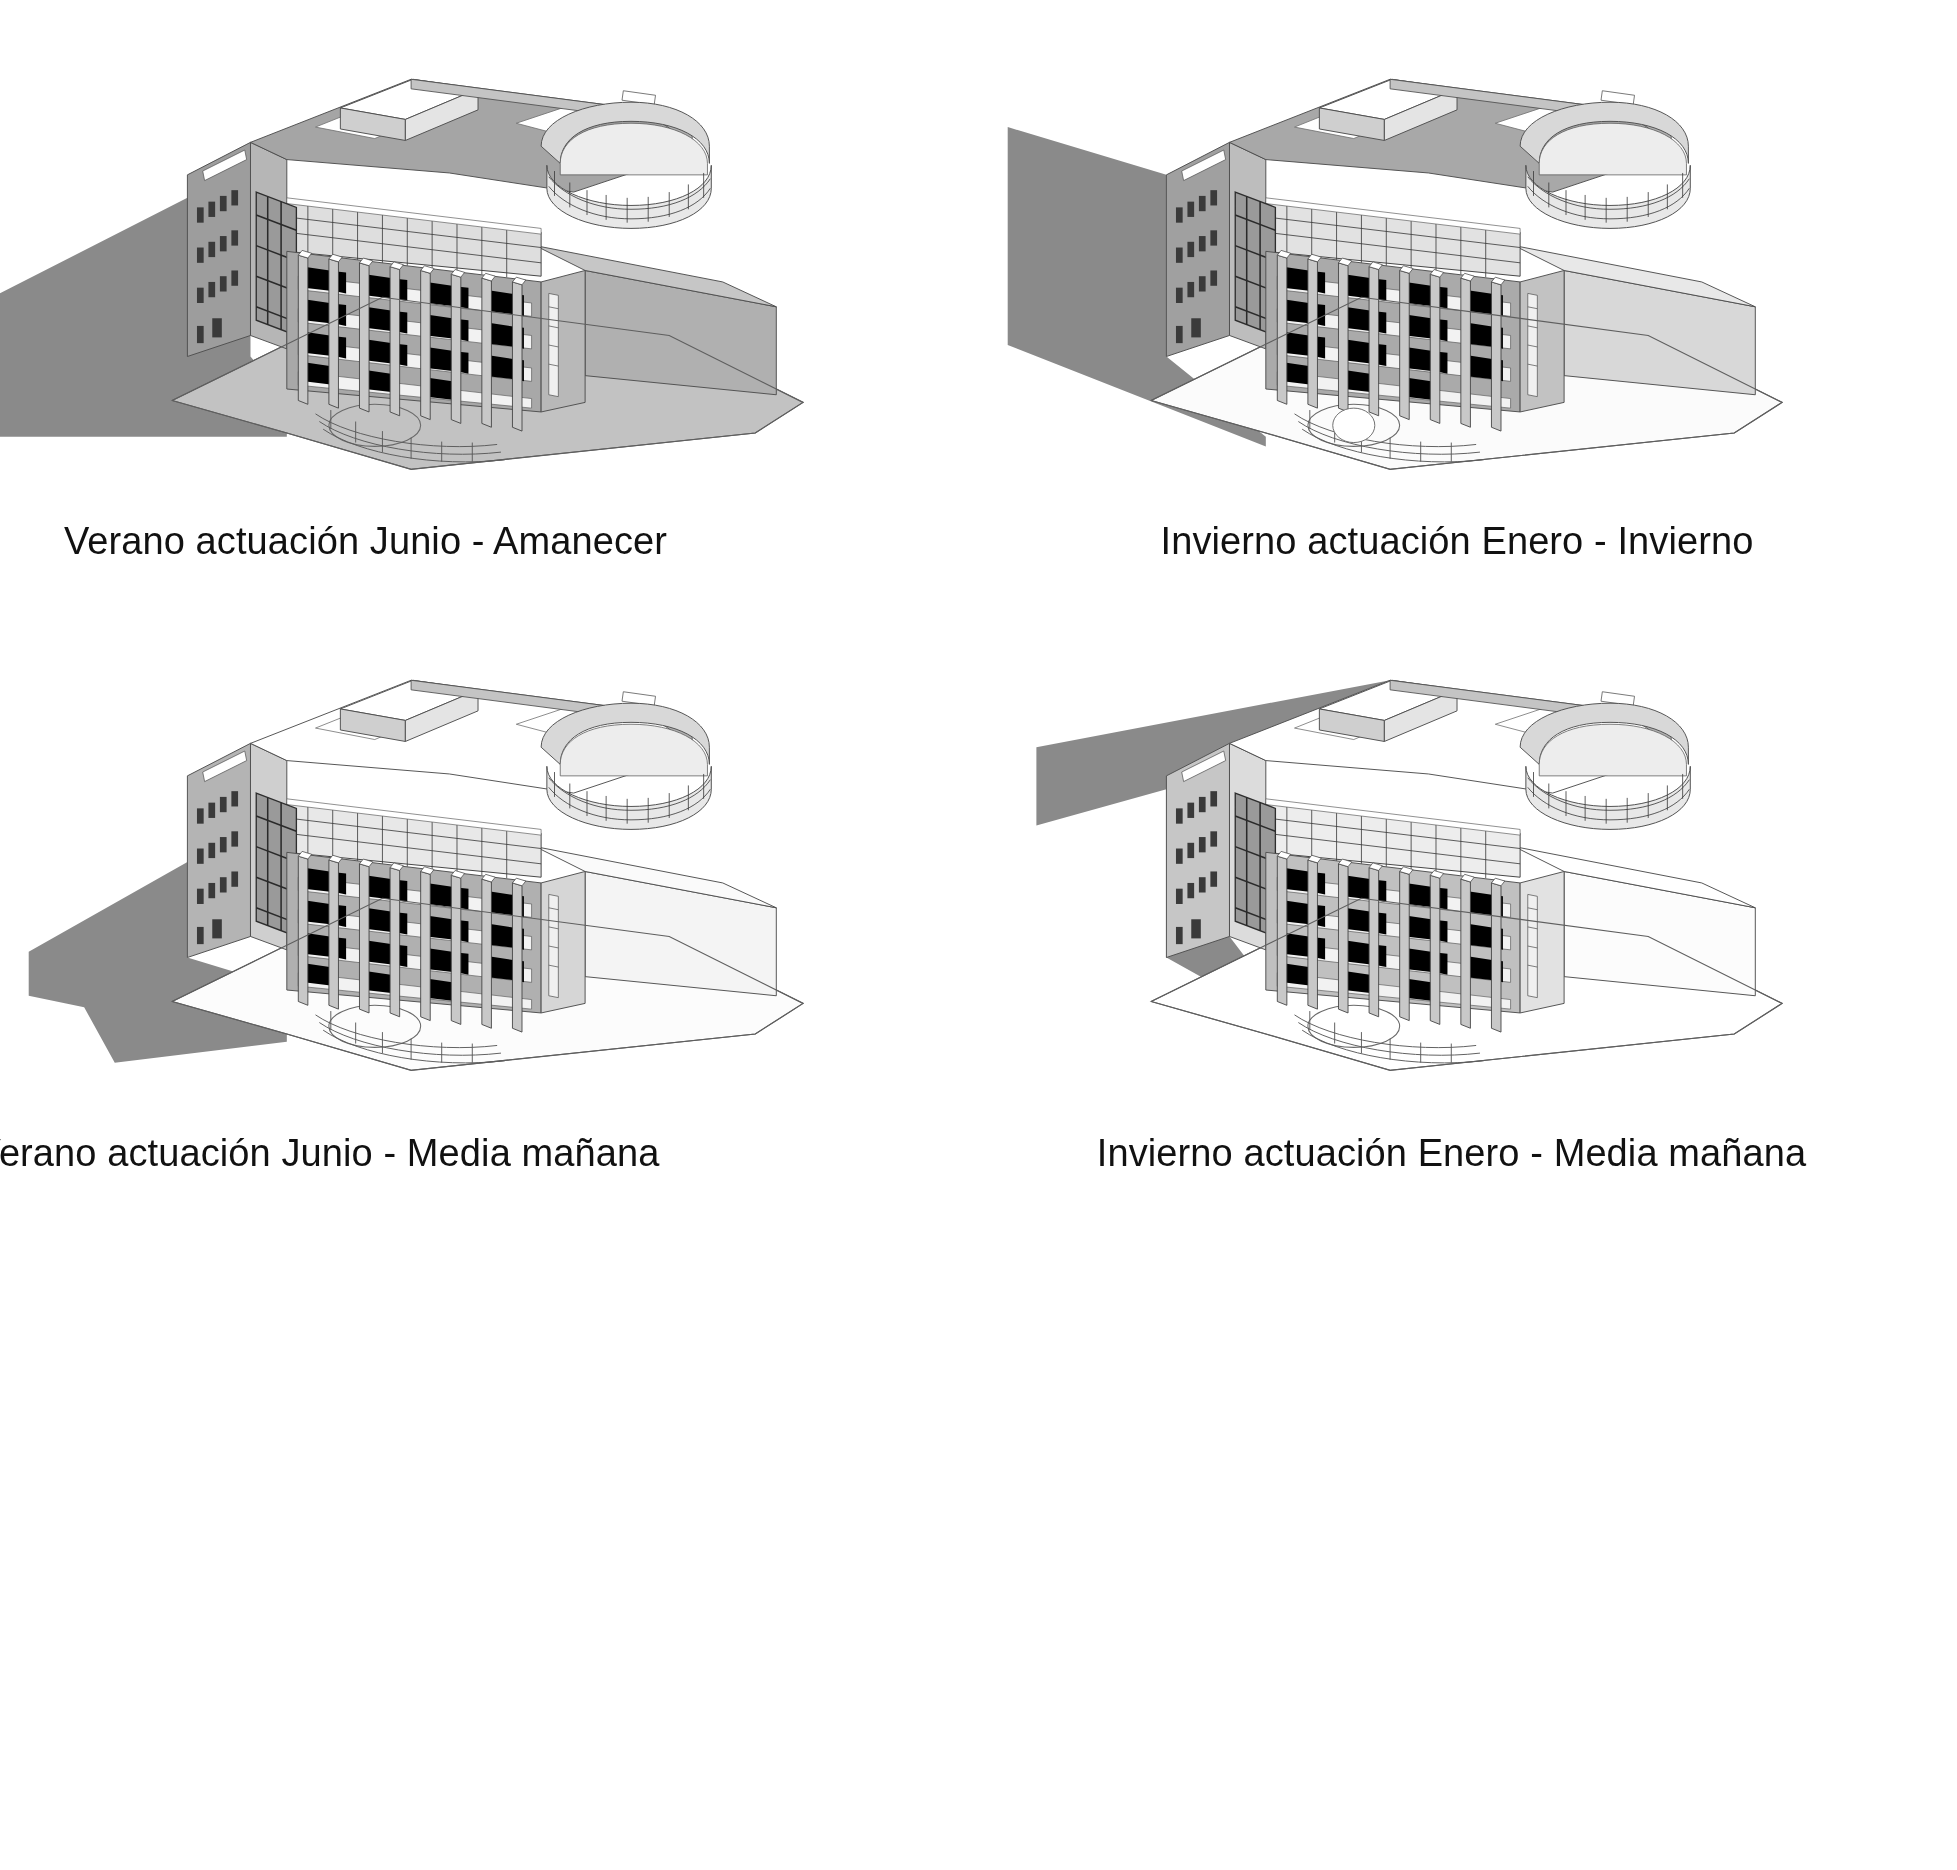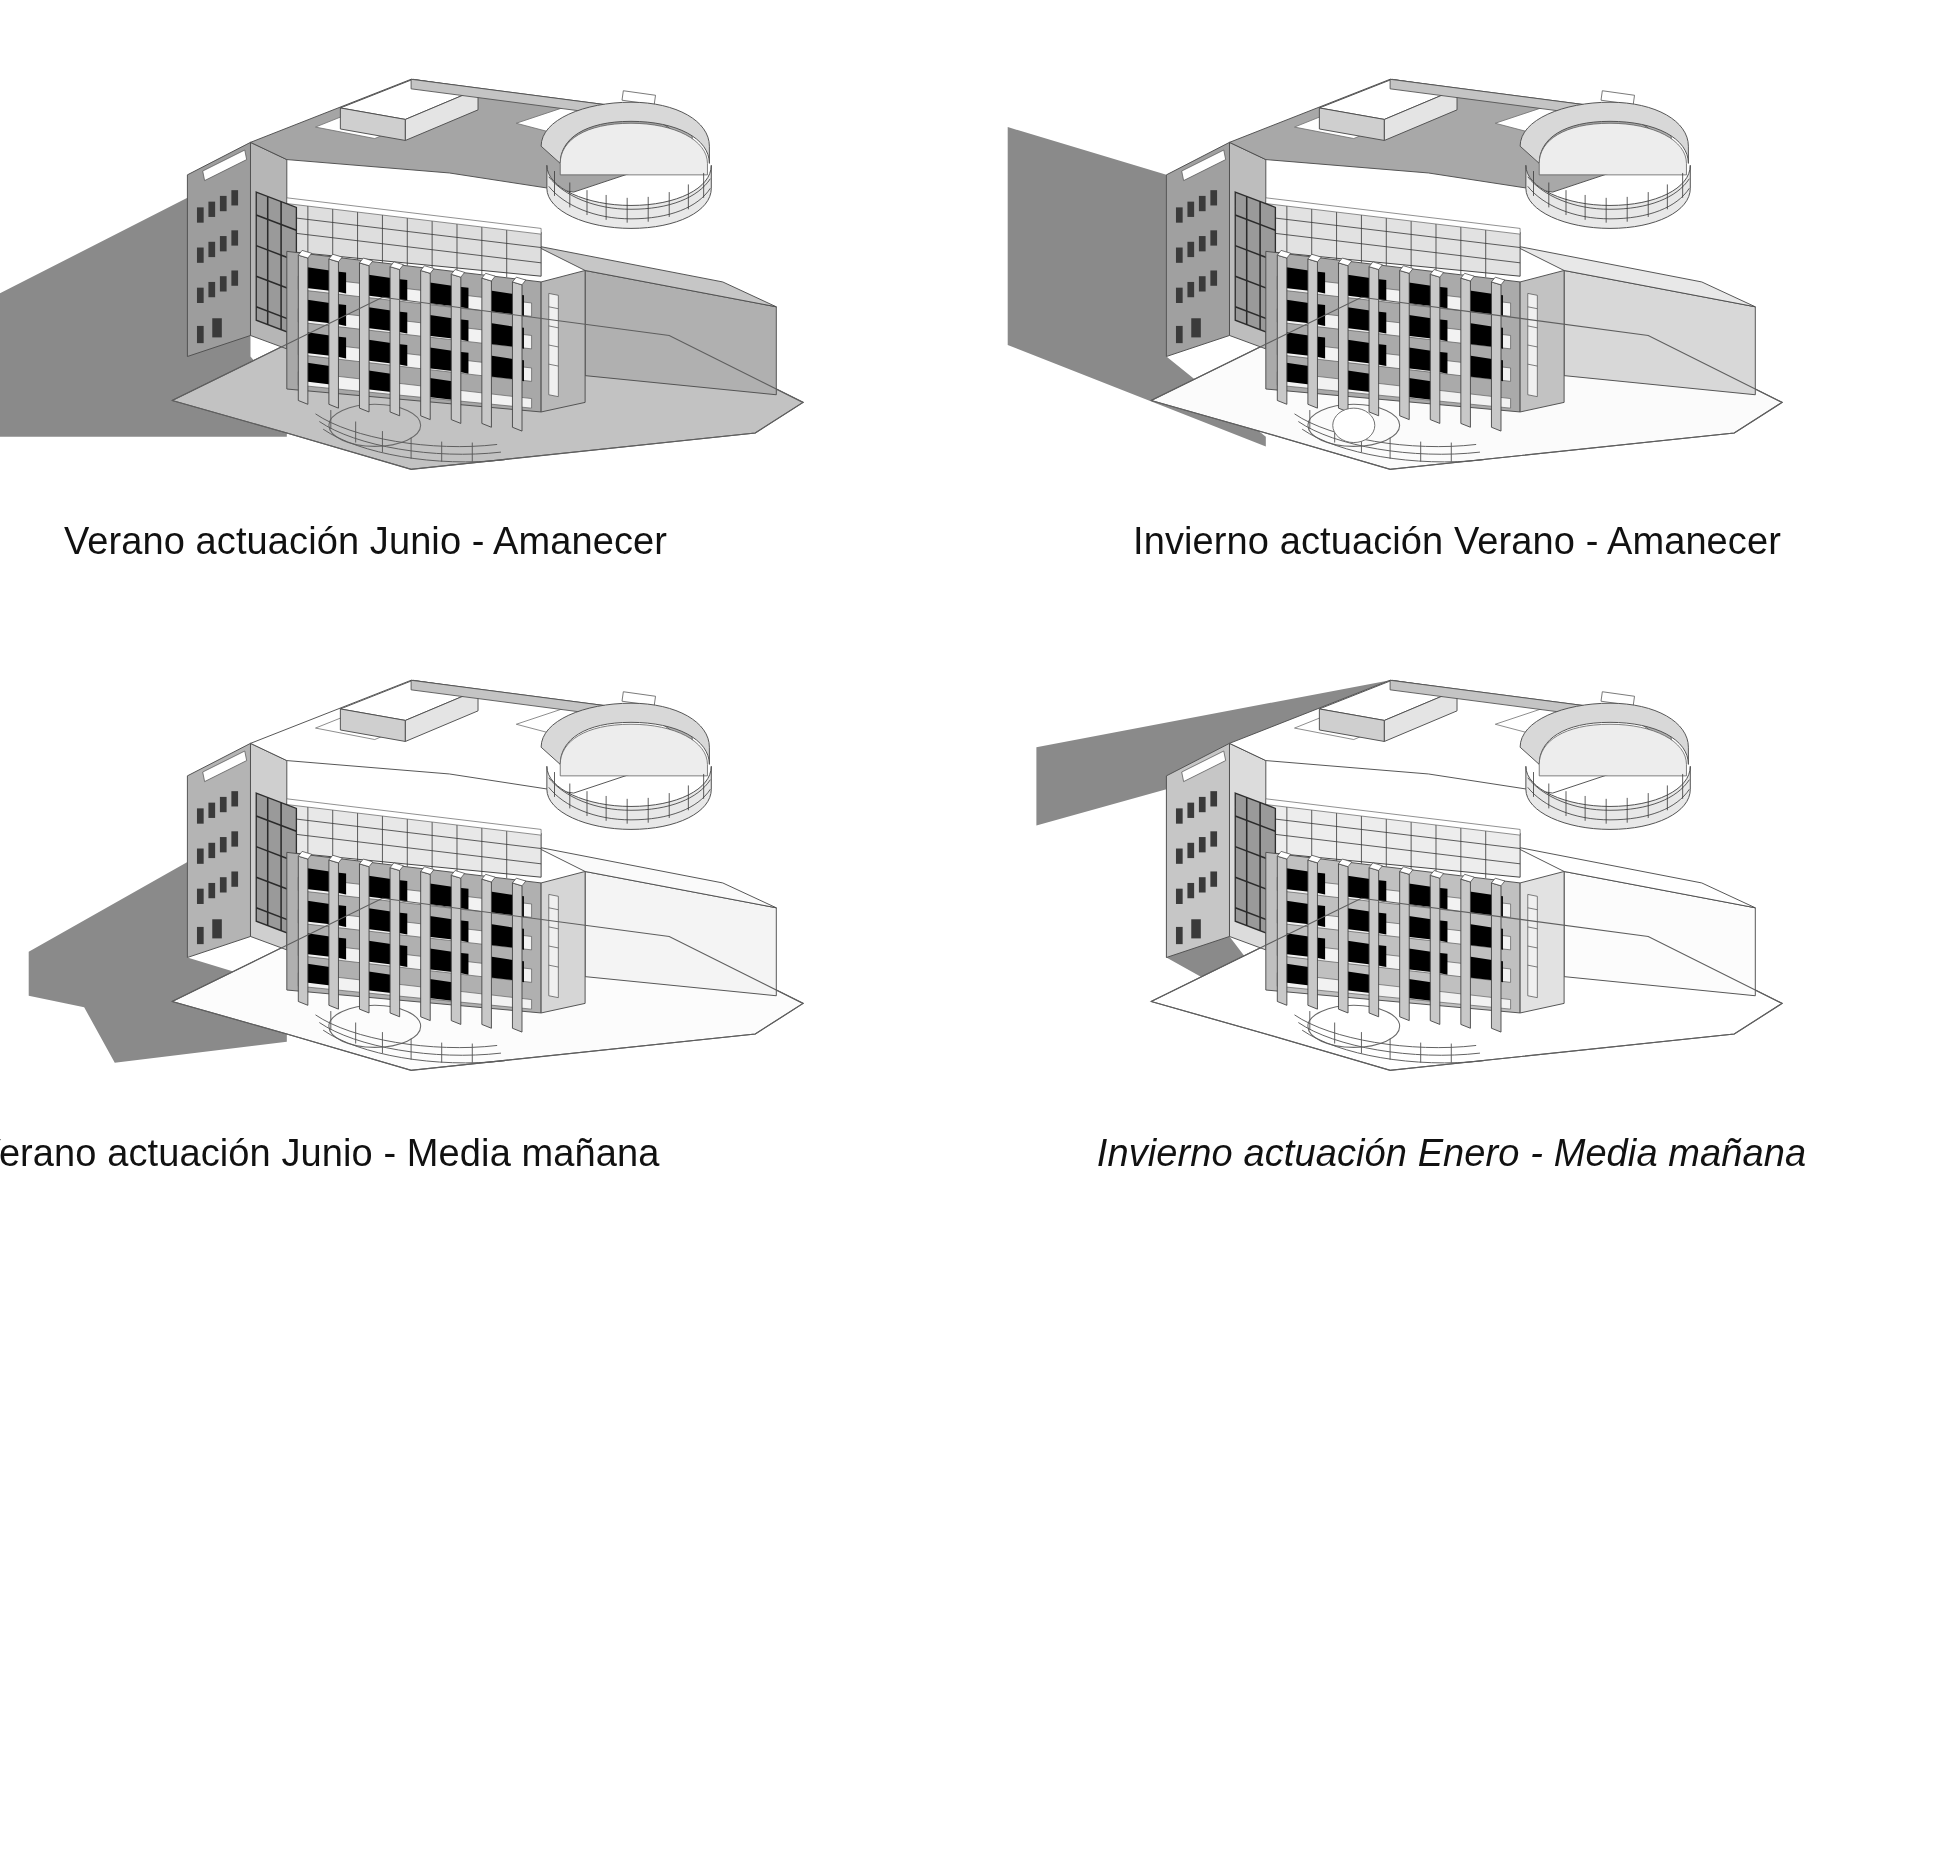--- a/index.html
+++ b/index.html
@@ -32,21 +32,21 @@
     text-align:center;
     font-size:38px;
     color:#111111;
     letter-spacing:0.1px;
     white-space:nowrap;
   }
   
   .c0 .caption{transform:translateX(-124px);}
   .c1 .caption{transform:translateX(-11.5px);}
   .c2 .caption{transform:translateX(-172px);}
-  .c3 .caption{transform:translateX(-17px);font-style:italic;}
+  .c3 .caption{transform:translateX(-17px);}
   .c4 .caption{transform:translateX(-143px);}
   .c5 .caption{transform:translateX(-36px);}
 
   .c2 .viewport,.c3 .viewport{top:-11.5px;}
   .c4 .viewport,.c5 .viewport{top:-5.7px;}
 </style>
 </head>
 <body>
 
 <div class="sheet">
@@ -249,21 +249,21 @@
         <svg viewBox="0 0 1024 500" preserveAspectRatio="xMidYMid meet">
           <polygon points="30,112 196,162 196,352 300,436 300,446 30,340" fill="#8a8a8a"></polygon>
           <g style="--wL:#a0a0a0;--wL2:#bdbdbd;--wR:#d8d8d8;--wRt:#e8e8e8;
                     --rfD:#a8a8a8;--rfW:#ffffff;--gp:#fbfbfb;--fc:#aaaaaa;
                     --cw:#e2e2e2;--wW:#c2c2c2;">
             <use href="#bldg"></use>
           </g>
           <ellipse cx="392" cy="424" rx="22" ry="18" fill="#ffffff" stroke="#6a6a6a" stroke-width="1"></ellipse>
         </svg>
       </div>
-      <div class="caption">Invierno actuación Verano - Amanecer</div>
+      <div class="caption">Invierno actuación Enero - Invierno</div>
     </div>
 
     <div class="cell c2">
       <div class="viewport">
         <svg viewBox="0 0 1024 500" preserveAspectRatio="xMidYMid meet">
           <polygon points="30,346 196,252 196,352 262,372 262,392 300,400 300,440 120,462 88,404 30,392" fill="#8a8a8a"></polygon>
           <g style="--wL:#b4b4b4;--wL2:#cfcfcf;--wR:#f4f4f4;--wRt:#fafafa;
                     --rfD:#ffffff;--rfW:#ffffff;--gp:#fcfcfc;--fc:#b0b0b0;
                     --cw:#e8e8e8;--wW:#d6d6d6;">
             <use href="#bldg"></use>

